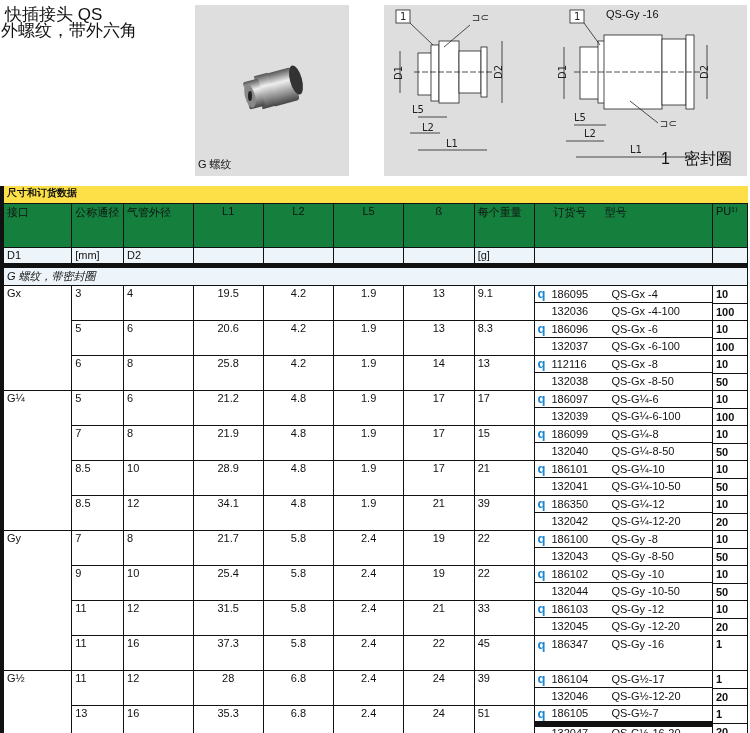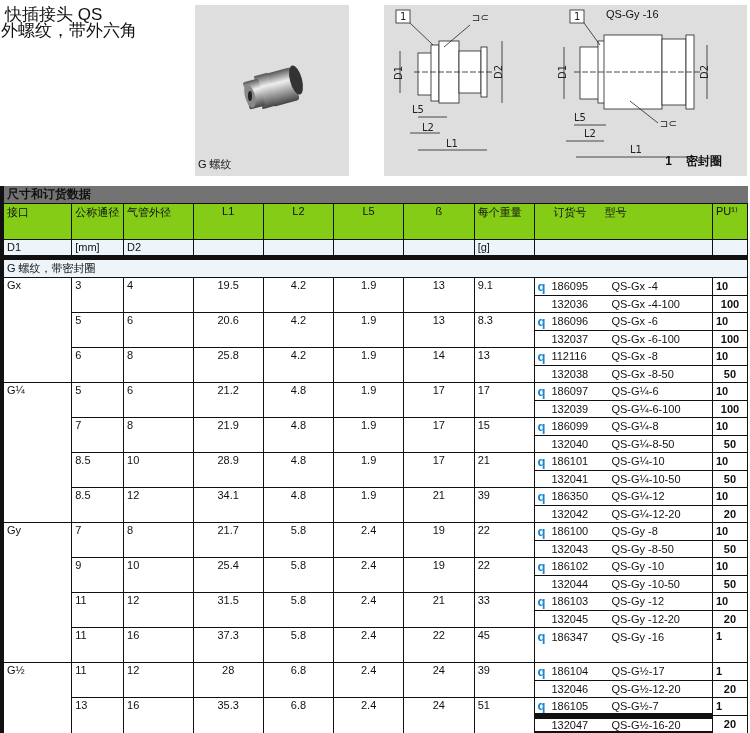--- a/index.html
+++ b/index.html
@@ -3,42 +3,42 @@
 <meta charset="utf-8">
 <style>
   * { box-sizing: border-box; margin: 0; padding: 0; }
   body { width: 750px; height: 733px; background: #fff; font-family: "Liberation Sans", "DejaVu Sans", sans-serif; color: #111; position: relative; overflow: hidden; }
   .title { position: absolute; left: 5px; top: 3px; font-size: 17px; font-weight: normal; }
   .subtitle { position: absolute; left: 1px; top: 19px; font-size: 17px; font-family: "DejaVu Serif", serif; }
   .photo { position: absolute; left: 195px; top: 5px; width: 154px; height: 171px; background: #dedede; }
   .photo .cap { position: absolute; left: 3px; bottom: 4px; font-size: 11px; }
   .fitting { position: absolute; left: 43px; top: 55px; width: 70px; height: 60px; }
   .draw { position: absolute; left: 384px; top: 5px; width: 363px; height: 171px; background: #dedede; }
-  .draw .cap { position: absolute; right: 25px; bottom: 6px; font-size: 12px; font-weight: bold; }
+  .draw .cap { position: absolute; right: 15px; bottom: 6px; font-size: 16px; }
   .draw .cap span { margin-right: 14px; }
   .draw .model { position: absolute; left: 222px; top: 3px; font-size: 11px; }
 
   table { position: absolute; left: 0; top: 186px; width: 748px; border-collapse: collapse; font-size: 11px; }
   td, th { border: 1.5px solid #111; vertical-align: top; padding: 1px 3px; font-weight: normal; text-align: left; }
-  .sec-title td { background: #737373; font-weight: bold; font-size: 12px; border-left: 4px solid #111; border-right: none; border-top: none; border-bottom: none; padding: 0 3px; height: 17px; }
-  .hdr td { background: #84cc16; height: 36px; }
+  .sec-title td { background: #fde047; font-weight: bold; font-size: 10px; border-left: 4px solid #111; border-right: none; border-top: none; border-bottom: none; padding: 0 3px; height: 17px; }
+  .hdr td { background: #15803d; height: 44px; }
   .hdr2 td { background: #edf4fa; height: 18px; border-bottom: 5px solid #111; }
-  .grp td { background: #edf4fa; height: 18px; border-left: 4px solid #111; }
+  .grp td { background: #edf4fa; height: 18px; border-left: 4px solid #111; font-style: italic; }
   td.first { border-left: 4px solid #111; }
   td.c { text-align: center; }
   .row td { height: 35px; }
   .ord { padding: 0; }
   .ord table { position: static; width: 100%; font-size: 11px; border-collapse: collapse; }
   .ord td { border: none; height: 17px; padding: 0 2px; vertical-align: middle; }
   .ord tr + tr td { border-top: 1.5px solid #111; }
   .q { color: #1b87d0; font-weight: bold; width: 14px; font-size: 13px; }
   .ono { width: 60px; }
   .pu { padding: 0; }
   .pu div { height: 17px; padding: 0 3px; line-height: 17px; font-weight: bold; }
-  .pu div + div { border-top: 1.5px solid #111; text-align: center; }
+  .pu div + div { border-top: 1.5px solid #111; }
   .bottom td { border-bottom: 6px solid #111; }
 </style>
 </head>
 <body>
 
 <div class="title">快插接头 QS</div>
 <div class="subtitle">外螺纹，带外六角</div>
 
 <div class="photo">
   <svg class="fitting" viewBox="0 0 70 60">

